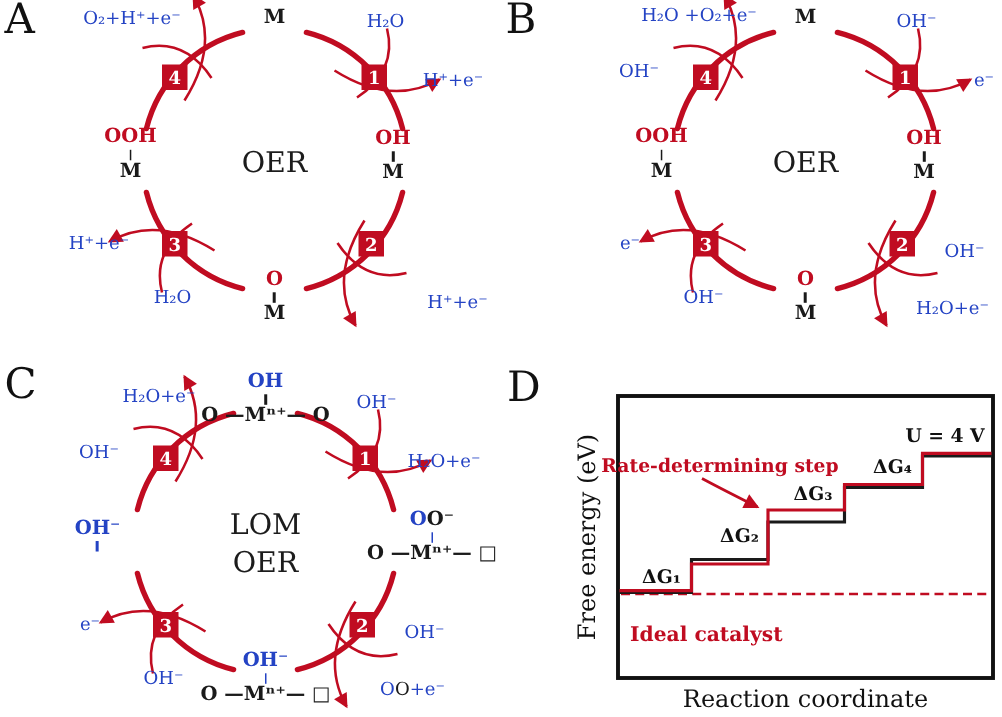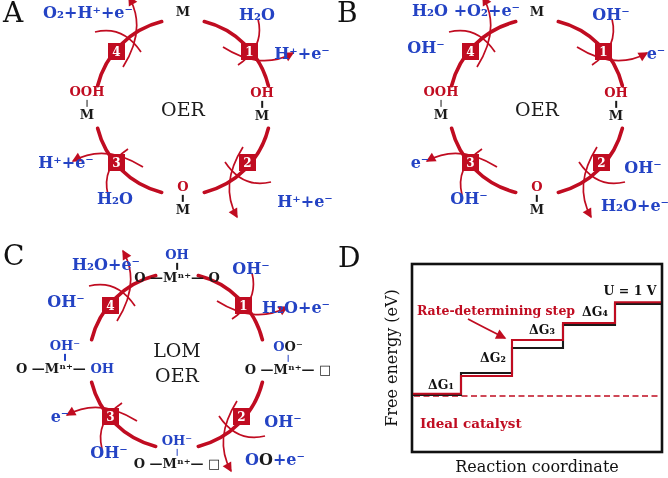--- a/index.html
+++ b/index.html
@@ -16,21 +16,21 @@
   .cyc-svg{position:absolute;left:0;top:0;width:334px;height:239px;}
   .arc{fill:none;stroke:var(--red);stroke-width:3.6;stroke-linecap:round;}
   .sw1,.sw2{fill:none;stroke:var(--red);stroke-width:1.7;}
   .fig{--red:#c00c21;--blue:#2443c4;--black:#1a1a1a;}
   .badge{position:absolute;width:17px;height:17px;background:var(--red);color:#fff;
          font-size:12px;font-weight:bold;display:flex;align-items:center;justify-content:center;}
   .badge.ne{left:calc(var(--cx) + 58px);top:calc(var(--cy) - 64px);}
   .badge.se{left:calc(var(--cx) + 56px);top:calc(var(--cy) + 47px);}
   .badge.sw{left:calc(var(--cx) - 75px);top:calc(var(--cy) + 47px);}
   .badge.nw{left:calc(var(--cx) - 75px);top:calc(var(--cy) - 64px);}
-  .lab{position:absolute;transform:translate(-50%,-50%);font-size:16px;font-weight:bold;white-space:nowrap;}
+  .lab{position:absolute;transform:translate(-50%,-50%);font-size:12px;font-weight:normal;white-space:nowrap;}
   .lab.ne-in{left:calc(var(--cx) + 74px);top:calc(var(--cy) - 93px);}
   .lab.ne-out{left:calc(var(--cx) + 119px);top:calc(var(--cy) - 54px);}
   .lab.se-in{left:calc(var(--cx) + 106px);top:calc(var(--cy) + 60px);}
   .lab.se-out{left:calc(var(--cx) + 98px);top:calc(var(--cy) + 98px);}
   .lab.sw-in{left:calc(var(--cx) - 68px);top:calc(var(--cy) + 91px);}
   .lab.sw-out{left:calc(var(--cx) - 117px);top:calc(var(--cy) + 55px);}
   .lab.nw-in{left:calc(var(--cx) - 111px);top:calc(var(--cy) - 60px);}
   .lab.nw-out{left:calc(var(--cx) - 71px);top:calc(var(--cy) - 97px);}
   #pA .lab.se-out{left:calc(var(--cx) + 122px);top:calc(var(--cy) + 94px);}
   #pA .lab.nw-out{left:calc(var(--cx) - 95px);top:calc(var(--cy) - 95px);}
@@ -53,21 +53,21 @@
   
   #pD .dsvg{position:absolute;left:0;top:0;width:334px;height:239px;}
   #pD .ylabel{position:absolute;left:57px;top:119px;transform:translate(-50%,-50%) rotate(-90deg);
               font-size:16px;color:#111;white-space:nowrap;}
   #pD .xlabel{position:absolute;left:203px;top:227px;transform:translate(-50%,-50%);
               font-size:16px;color:#111;white-space:nowrap;}
   #pD .dg{position:absolute;transform:translate(-50%,-50%);font-size:12.5px;font-weight:bold;color:#111;white-space:nowrap;}
   #dg1{left:107px;top:145px;} #dg2{left:159px;top:118px;} #dg3{left:208px;top:90px;} #dg4{left:261px;top:72px;}
   #pD .ulab{position:absolute;left:296px;top:51px;transform:translate(-50%,-50%);
             font-size:12.5px;font-weight:bold;color:#111;white-space:nowrap;}
-  #pD .rds{position:absolute;left:162px;top:71px;transform:translate(-50%,-50%);
+  #pD .rds{position:absolute;left:146px;top:71px;transform:translate(-50%,-50%);
            font-size:12.5px;font-weight:bold;color:var(--red);white-space:nowrap;}
   #pD .real{position:absolute;left:86px;top:176px;font-size:13.5px;font-weight:bold;color:var(--red);white-space:nowrap;}
   #pD .ideal{position:absolute;left:86px;top:193px;font-size:13.5px;font-weight:bold;color:#111;white-space:nowrap;}
 </style>
 </head>
 <body>
 
 <div class="fig">
 
   <svg width="0" height="0" style="position:absolute" aria-hidden="true">
@@ -208,37 +208,36 @@
       <span><span class="seg-k" style="display: inline;">O —Mⁿ⁺— □</span></span>
     </div>
     <div class="species sp-s">
       <span><span class="seg-b" style="display: inline;">OH⁻</span></span>
       <div class="bond blue"></div>
       <span><span class="seg-k" style="display: inline;">O —Mⁿ⁺— □</span></span>
     </div>
     <div class="species sp-w">
       <span><span class="seg-b" style="display: inline;">OH⁻</span></span>
       <div class="bond blue"></div>
-      <span><span class="seg-k" style="display: inline;">O —Mⁿ⁺— </span><span class="seg-b" style="display: inline;">OH</span></span>
     </div>
   </div>
 
   <div class="panel" id="pD">
     <svg class="dsvg" viewBox="0 0 334 239">
       <rect x="78" y="25" width="250" height="188" fill="none" stroke="#111" stroke-width="2.6"></rect>
       <path d="M80 157 H 326" fill="none" stroke="#c00c21" stroke-width="1.6" stroke-dasharray="6 3.5"></path>
       <path d="M79 156 H127 V134 H178 V109 H229 V86 H281 V65 H327" fill="none" stroke="#1a1a1a" stroke-width="2.1"></path>
       <path d="M79 154.7 H127 V137 H178 V101 H229 V84 H281 V63.2 H327" fill="none" stroke="#c00c21" stroke-width="2.1"></path>
       <path d="M134 80 Q149 88 171 99" fill="none" stroke="#c00c21" stroke-width="1.8" marker-end="url(#ah)"></path>
     </svg>
     <div class="plabel">D</div>
     <div class="ylabel">Free energy (eV)</div>
     <div class="xlabel">Reaction coordinate</div>
     <div class="dg" id="dg1">ΔG₁</div>
     <div class="dg" id="dg2">ΔG₂</div>
     <div class="dg" id="dg3">ΔG₃</div>
     <div class="dg" id="dg4">ΔG₄</div>
-    <div class="ulab">U = 1 V</div>
+    <div class="ulab">U = 4 V</div>
     <div class="rds">Rate-determining step</div>
     <div class="real">Ideal catalyst</div>
   </div>
 
 </div>
 
 </body></html>

